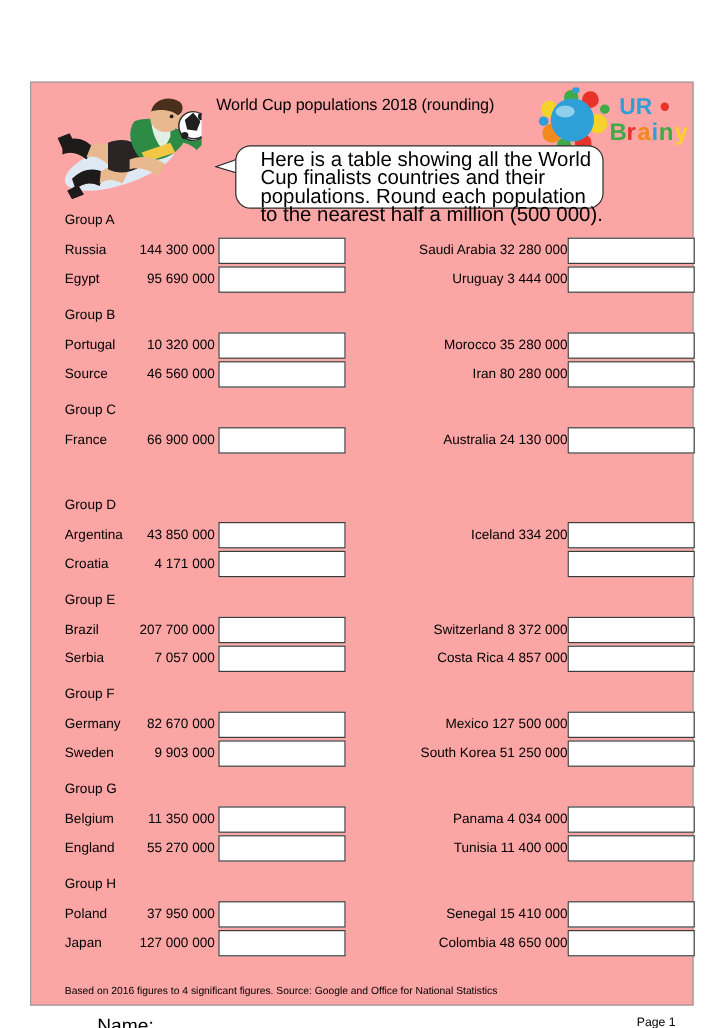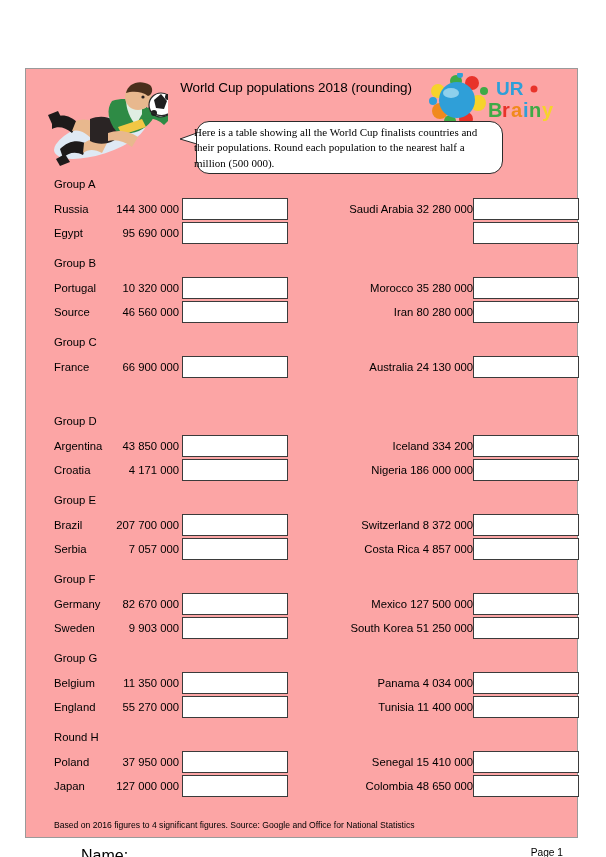--- a/index.html
+++ b/index.html
@@ -56,21 +56,21 @@
     white-space: nowrap;
   }
   #subtitle {
     font-size: 10px;
     line-height: 15px;
     margin-top: 1px;
   }
 
   #logo {
     position: absolute;
-    left: 400px;
+    left: 420px;
     top: 4px;
     width: 140px;
     height: 56px;
   }
 
   
   #bubble {
     position: absolute;
     left: 152px;
     top: 52px;
@@ -83,26 +83,25 @@
     top: 0;
     width: 307px;
     height: 53px;
     border: 1px solid #2a2a2a;
     border-radius: 13px;
     box-sizing: border-box;
     background: #ffffff;
   }
   #bubble-text {
     position: absolute;
-    left: 16px;
+    left: 39px;
     top: 4px;
     width: 290px;
-    font-size: 11px;
+    font-size: 17px;
     line-height: 15.3px;
-    font-family: Liberation Serif, serif;
   }
   #bubble-tail {
     position: absolute;
     left: 0;
     top: 4px;
     width: 30px;
     height: 26px;
   }
 
   
@@ -296,20 +295,21 @@
           <span class="lbl-left">Russia</span>
           <span class="num-left">144 300 000</span>
           <div class="box-left"></div>
           <span class="lbl-right">Saudi Arabia  32 280 000</span>
           <div class="box-right"></div>
         </div>
         <div class="row r2">
           <span class="lbl-left">Egypt</span>
           <span class="num-left">95 690 000</span>
           <div class="box-left"></div>
+          <span class="lbl-right">Uruguay  3 444 000</span>
           <div class="box-right"></div>
         </div>
       </div>
       <div class="group">
         <div class="group-label">Group B</div>
         <div class="row r1">
           <span class="lbl-left">Portugal</span>
           <span class="num-left">10 320 000</span>
           <div class="box-left"></div>
           <span class="lbl-right">Morocco 35 280 000</span>
@@ -339,21 +339,20 @@
           <span class="lbl-left">Argentina</span>
           <span class="num-left">43 850 000</span>
           <div class="box-left"></div>
           <span class="lbl-right">Iceland  334 200</span>
           <div class="box-right"></div>
         </div>
         <div class="row r2">
           <span class="lbl-left">Croatia</span>
           <span class="num-left">4 171 000</span>
           <div class="box-left"></div>
-          <span class="lbl-right">Nigeria  186 000 000</span>
           <div class="box-right"></div>
         </div>
       </div>
       <div class="group">
         <div class="group-label">Group E</div>
         <div class="row r1">
           <span class="lbl-left">Brazil</span>
           <span class="num-left">207 700 000</span>
           <div class="box-left"></div>
           <span class="lbl-right">Switzerland 8 372 000</span>
@@ -395,21 +394,21 @@
         </div>
         <div class="row r2">
           <span class="lbl-left">England</span>
           <span class="num-left">55 270 000</span>
           <div class="box-left"></div>
           <span class="lbl-right">Tunisia  11 400 000</span>
           <div class="box-right"></div>
         </div>
       </div>
       <div class="group">
-        <div class="group-label">Round H</div>
+        <div class="group-label">Group H</div>
         <div class="row r1">
           <span class="lbl-left">Poland</span>
           <span class="num-left">37 950 000</span>
           <div class="box-left"></div>
           <span class="lbl-right">Senegal  15 410 000</span>
           <div class="box-right"></div>
         </div>
         <div class="row r2">
           <span class="lbl-left">Japan</span>
           <span class="num-left">127 000 000</span>

